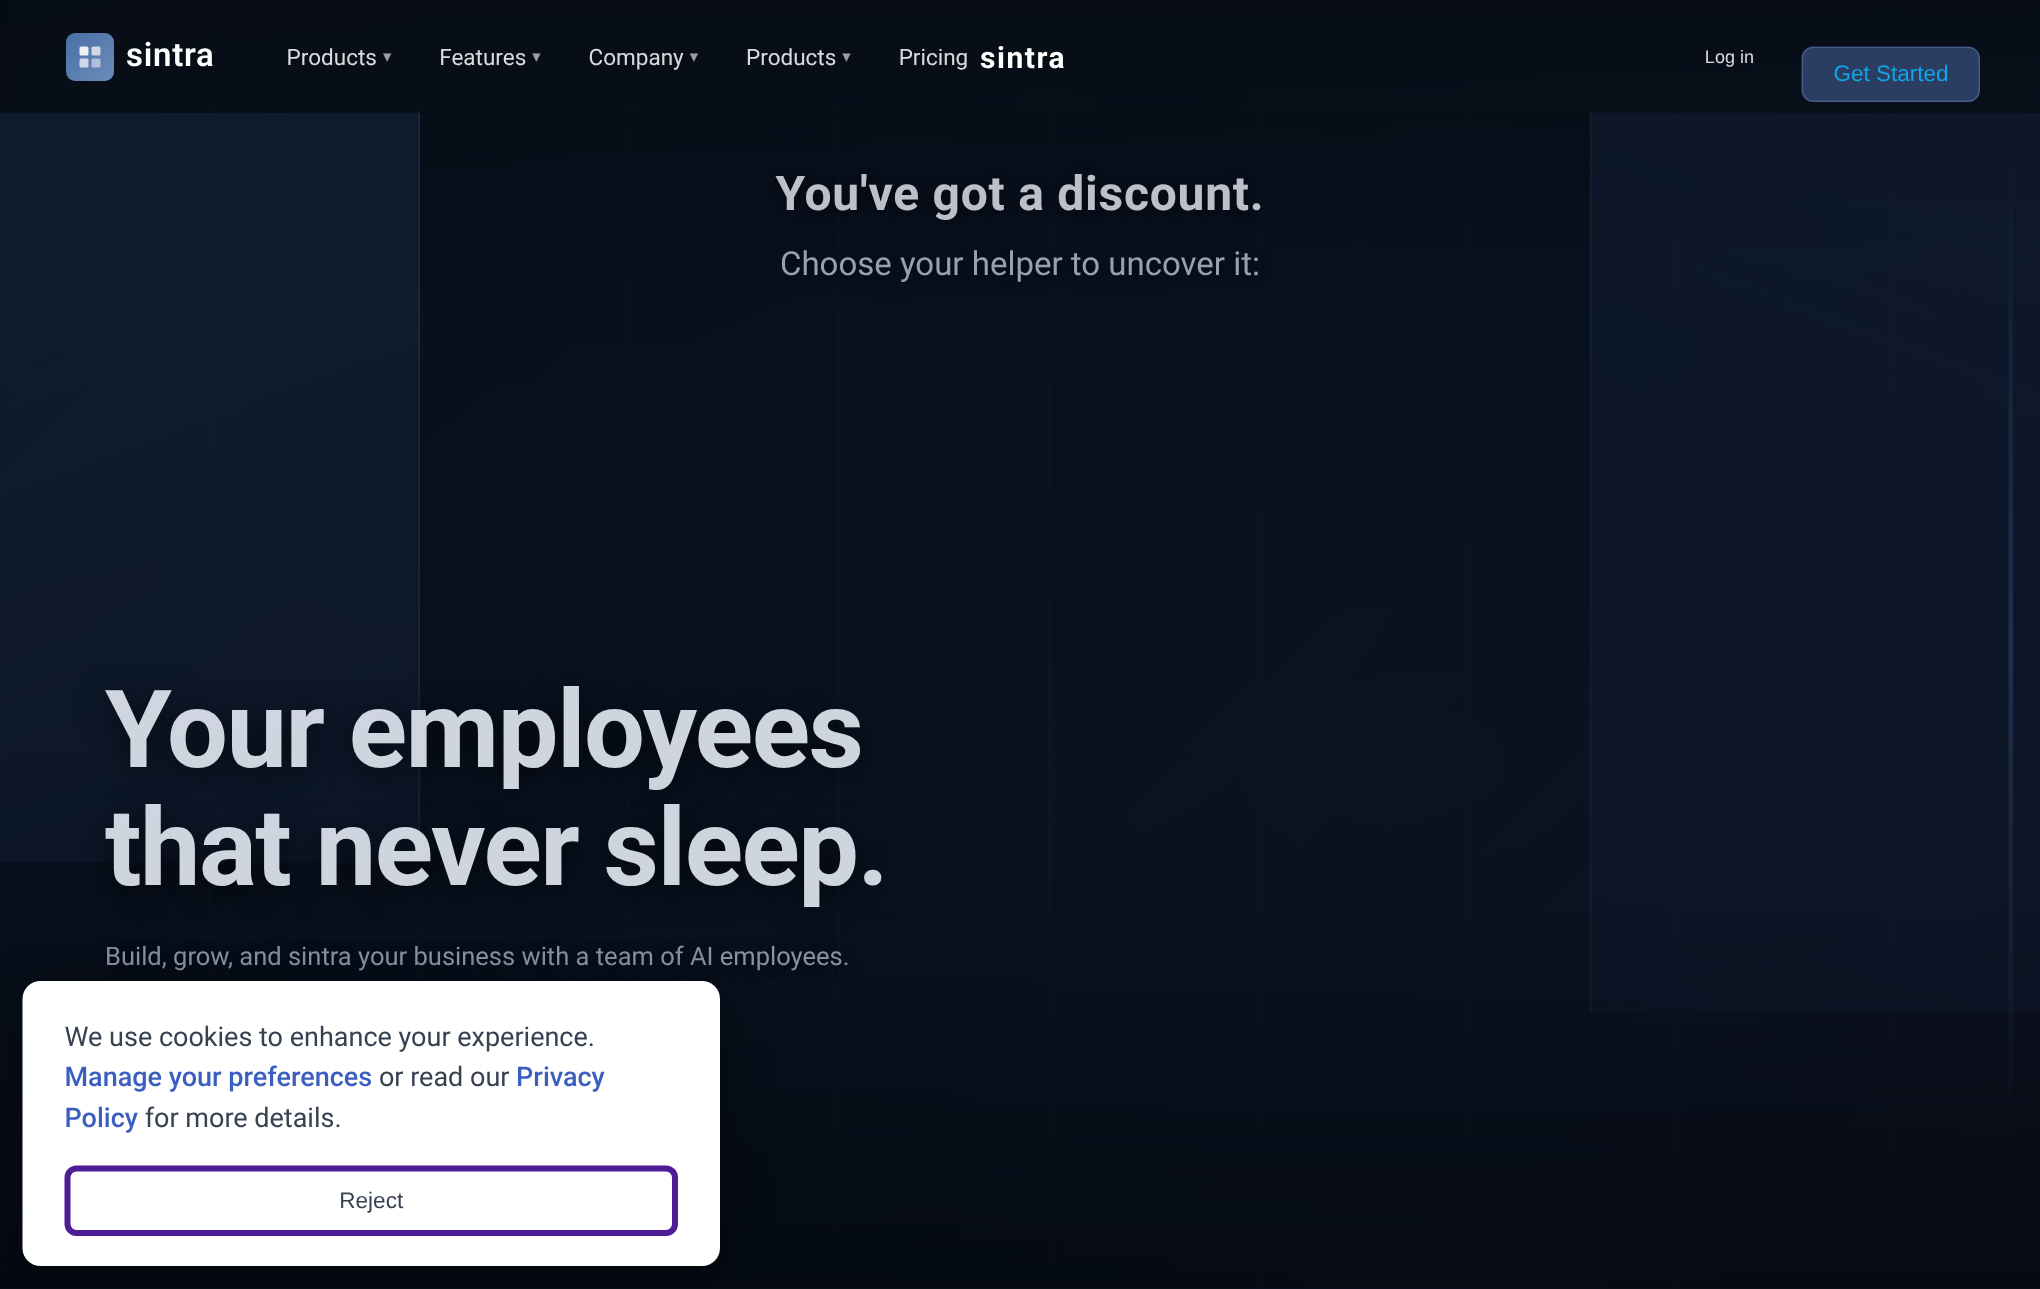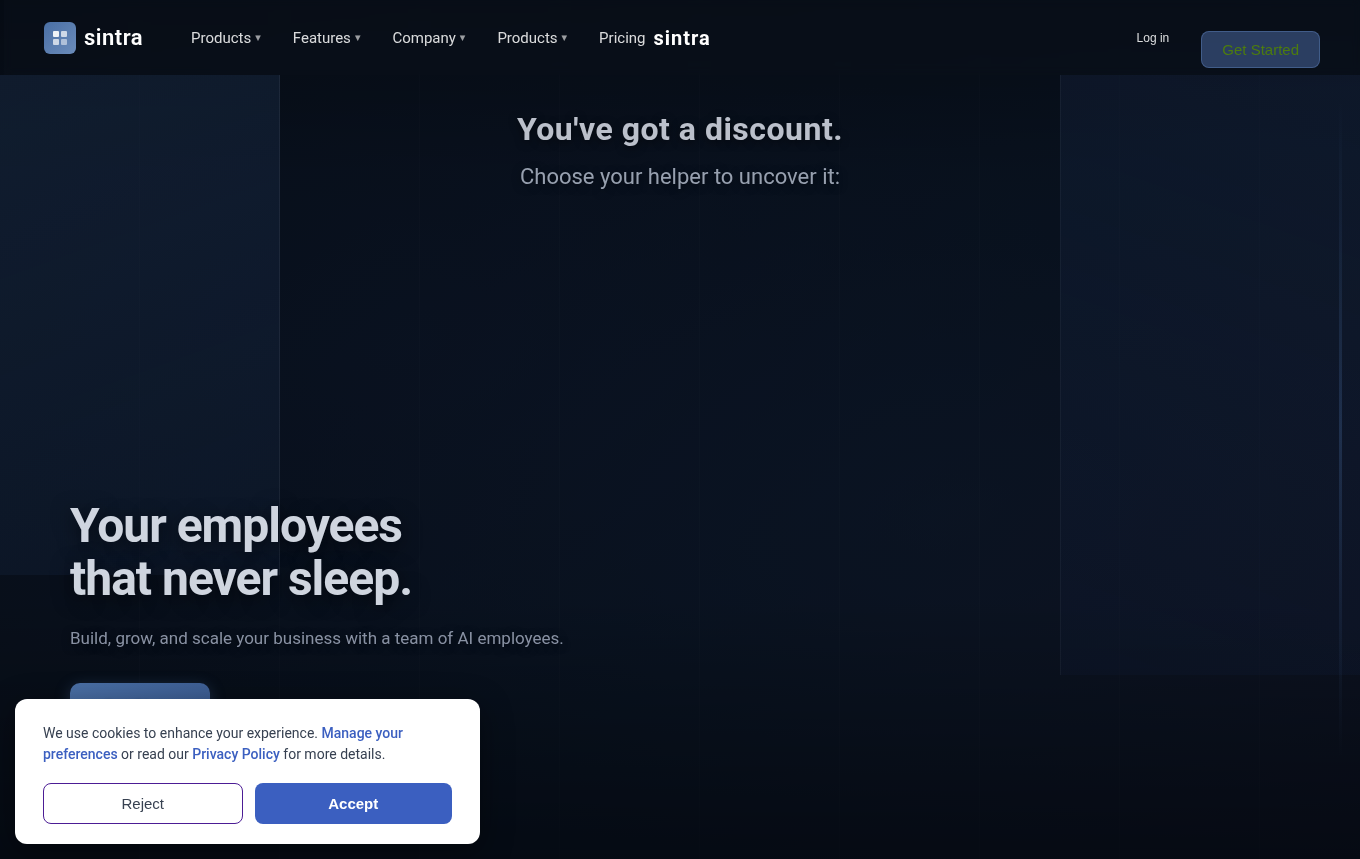--- a/index.html
+++ b/index.html
@@ -162,21 +162,21 @@
       font-weight: 400;
       cursor: pointer;
       padding: 8px 16px;
       border-radius: 6px;
       background: transparent;
       border: none;
       transition: background 0.2s;
     }
 
     .btn-get-started {
-      color: #4d7c0f;
+      color: #0ea5e9;
       font-size: 15px;
       font-weight: 500;
       cursor: pointer;
       padding: 9px 20px;
       border-radius: 8px;
       background: rgba(80,110,170,0.5);
       border: 1px solid rgba(100,140,200,0.4);
       transition: background 0.2s;
       margin-top: 24px;
     }
@@ -229,21 +229,21 @@
     .hero-content {
       position: absolute;
       bottom: 130px;
       left: 70px;
       z-index: 10;
       max-width: 580px;
     }
 
     .hero-title {
       color: rgba(230, 235, 245, 0.9);
-      font-size: 48px;
+      font-size: 72px;
       font-weight: 700;
       line-height: 1.1;
       letter-spacing: -1px;
       text-shadow: 0 4px 20px rgba(0,0,0,0.6);
     }
 
     .hero-subtitle {
       color: rgba(180, 190, 210, 0.75);
       font-size: 17px;
       font-weight: 400;
@@ -275,42 +275,42 @@
       left: 15px;
       width: 465px;
       background: #ffffff;
       border-radius: 12px;
       padding: 24px 28px 20px;
       z-index: 200;
       box-shadow: 0 8px 32px rgba(0,0,0,0.4);
     }
 
     .cookie-text {
-      font-size: 14px;
+      font-size: 18px;
       color: #374151;
       line-height: 1.5;
     }
 
     .cookie-text a {
       color: #3b5fc0;
       text-decoration: none;
       font-weight: 500;
     }
 
     .cookie-buttons {
       display: flex;
       gap: 12px;
       margin-top: 18px;
     }
 
     .btn-reject {
       flex: 1;
       padding: 11px 20px;
       border-radius: 8px;
-      border: 1px solid #4c1d95;
+      border: 4px solid #4c1d95;
       background: #ffffff;
       color: #374151;
       font-size: 15px;
       font-weight: 500;
       cursor: pointer;
       transition: background 0.2s;
       text-align: center;
     }
 
     .btn-accept {
@@ -420,29 +420,28 @@
 <div class="discount-banner">
   <div class="discount-title">You've got a discount.</div>
   <div class="discount-subtitle">Choose your helper to uncover it:</div>
 </div>
 
 <div class="hero-content">
   <h1 class="hero-title">
     <span>Your employees</span><br>
     <span>that never sleep.</span>
   </h1>
-  <p class="hero-subtitle">Build, grow, and scale your business with a team of AI employees.</p>
+  <p class="hero-subtitle">Build, grow, and sintra your business with a team of AI employees.</p>
   <button class="btn-get-sintra">Get Sintra</button>
 </div>
 
 <div class="cookie-banner">
   <div class="cookie-text">
     <span>We use cookies to enhance your experience.</span>
     <a href="#">Manage your preferences</a>
     <span> or read our </span>
     <a href="#">Privacy Policy</a>
     <span> for more details.</span>
   </div>
   <div class="cookie-buttons">
     <button class="btn-reject">Reject</button>
-    <button class="btn-accept">Accept</button>
   </div>
 </div>
 
 </body></html>

